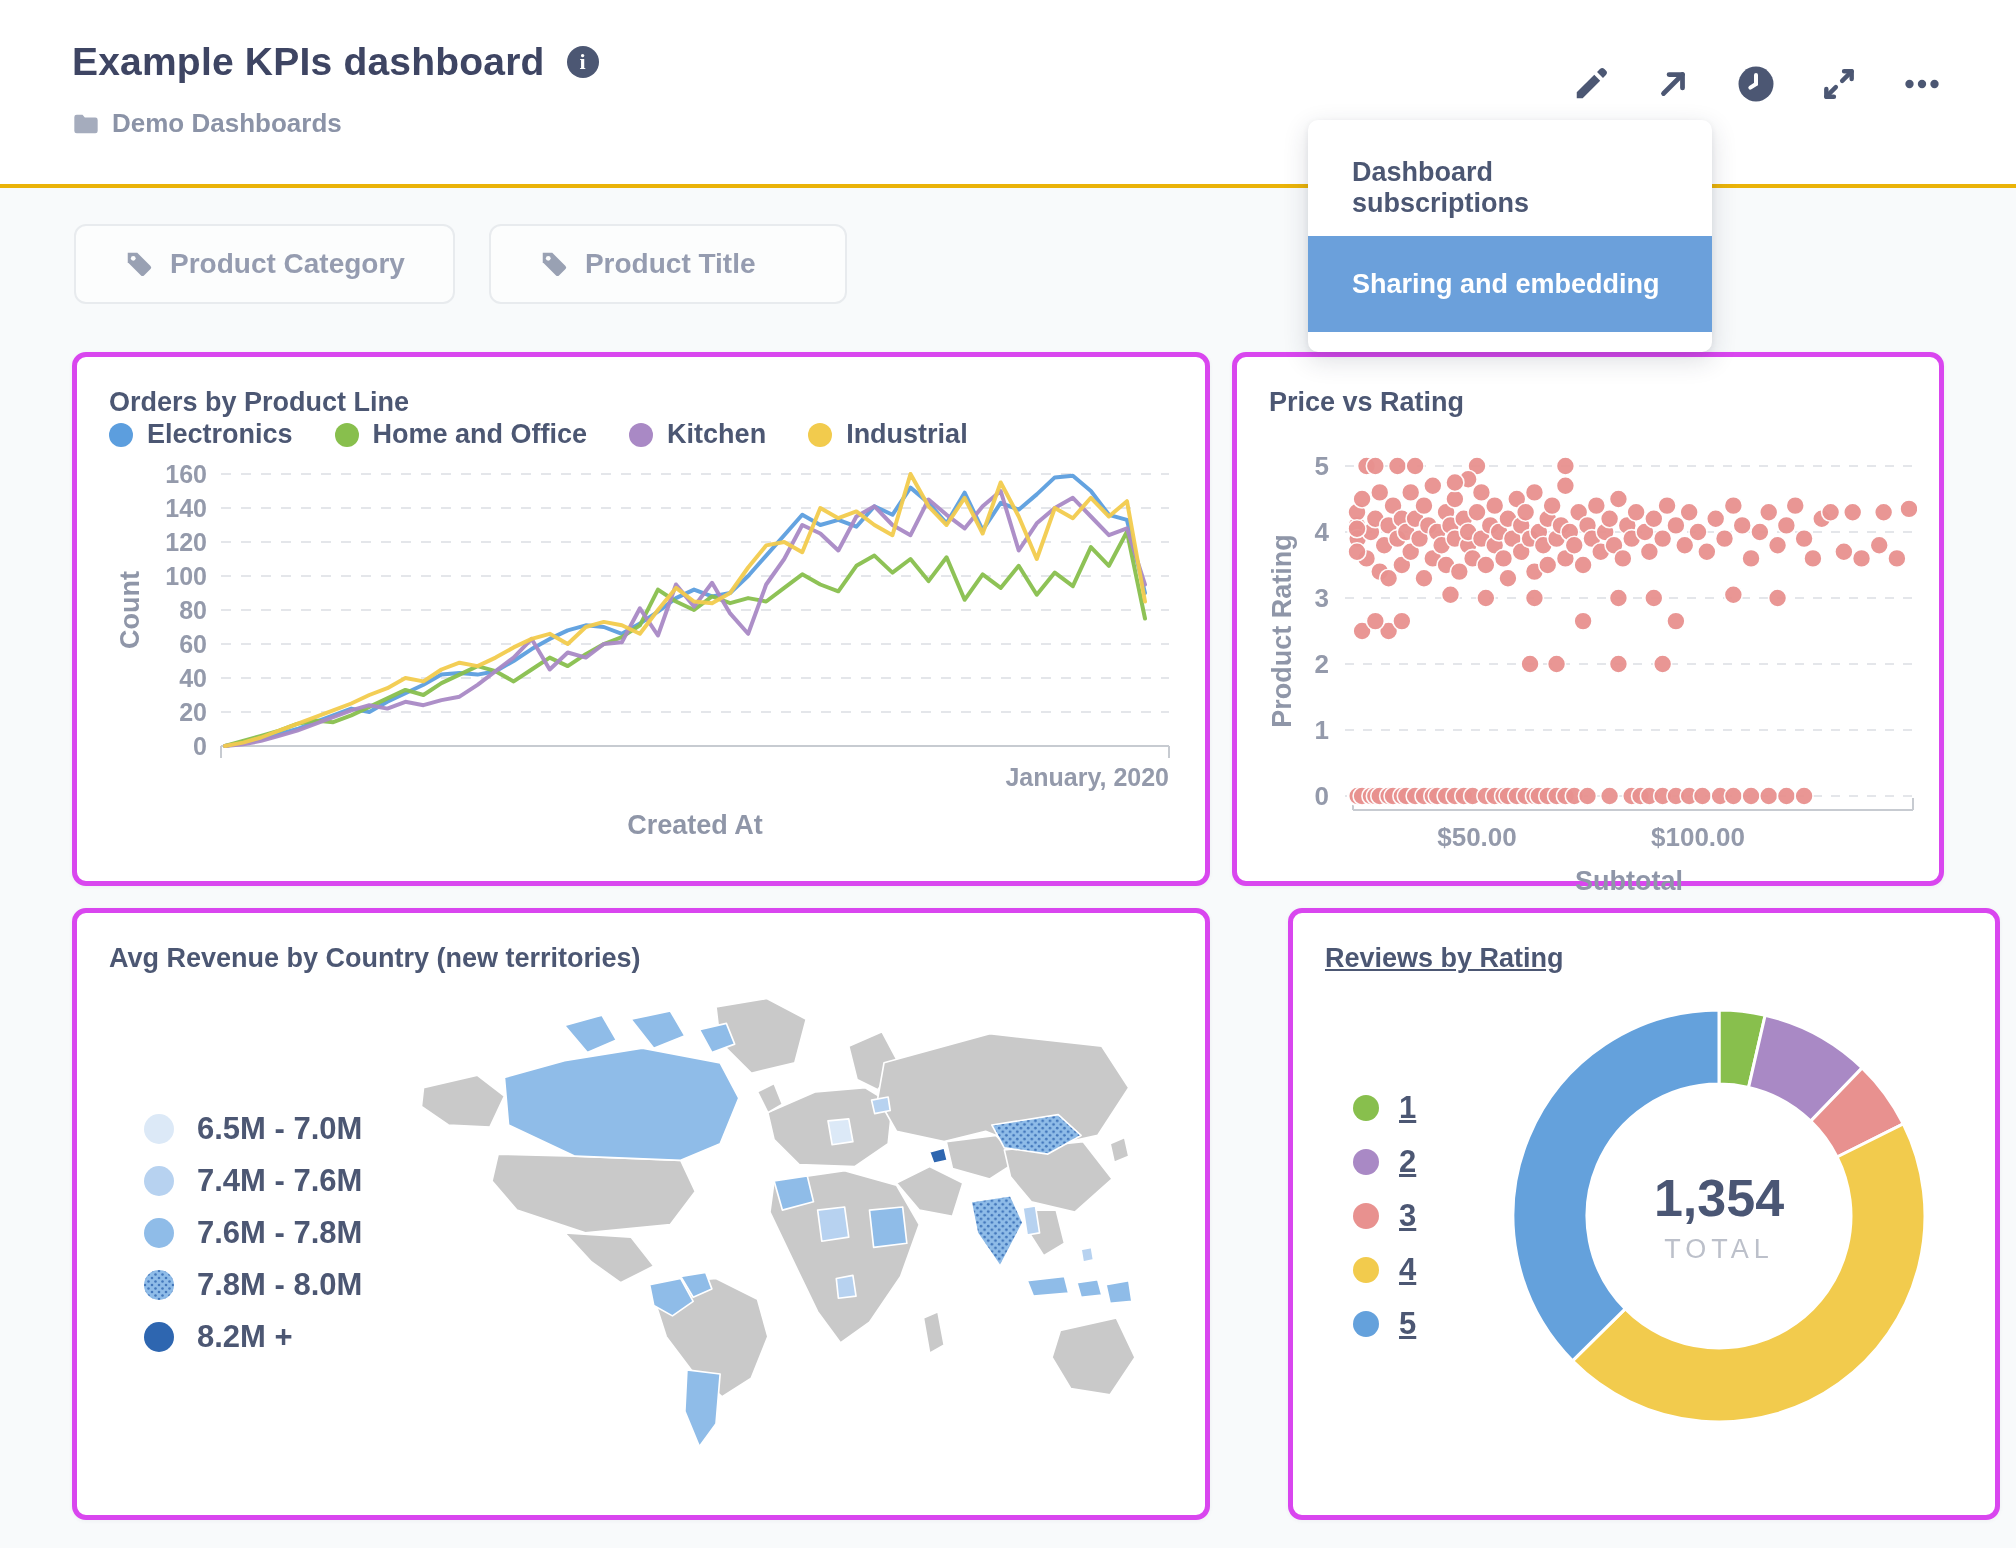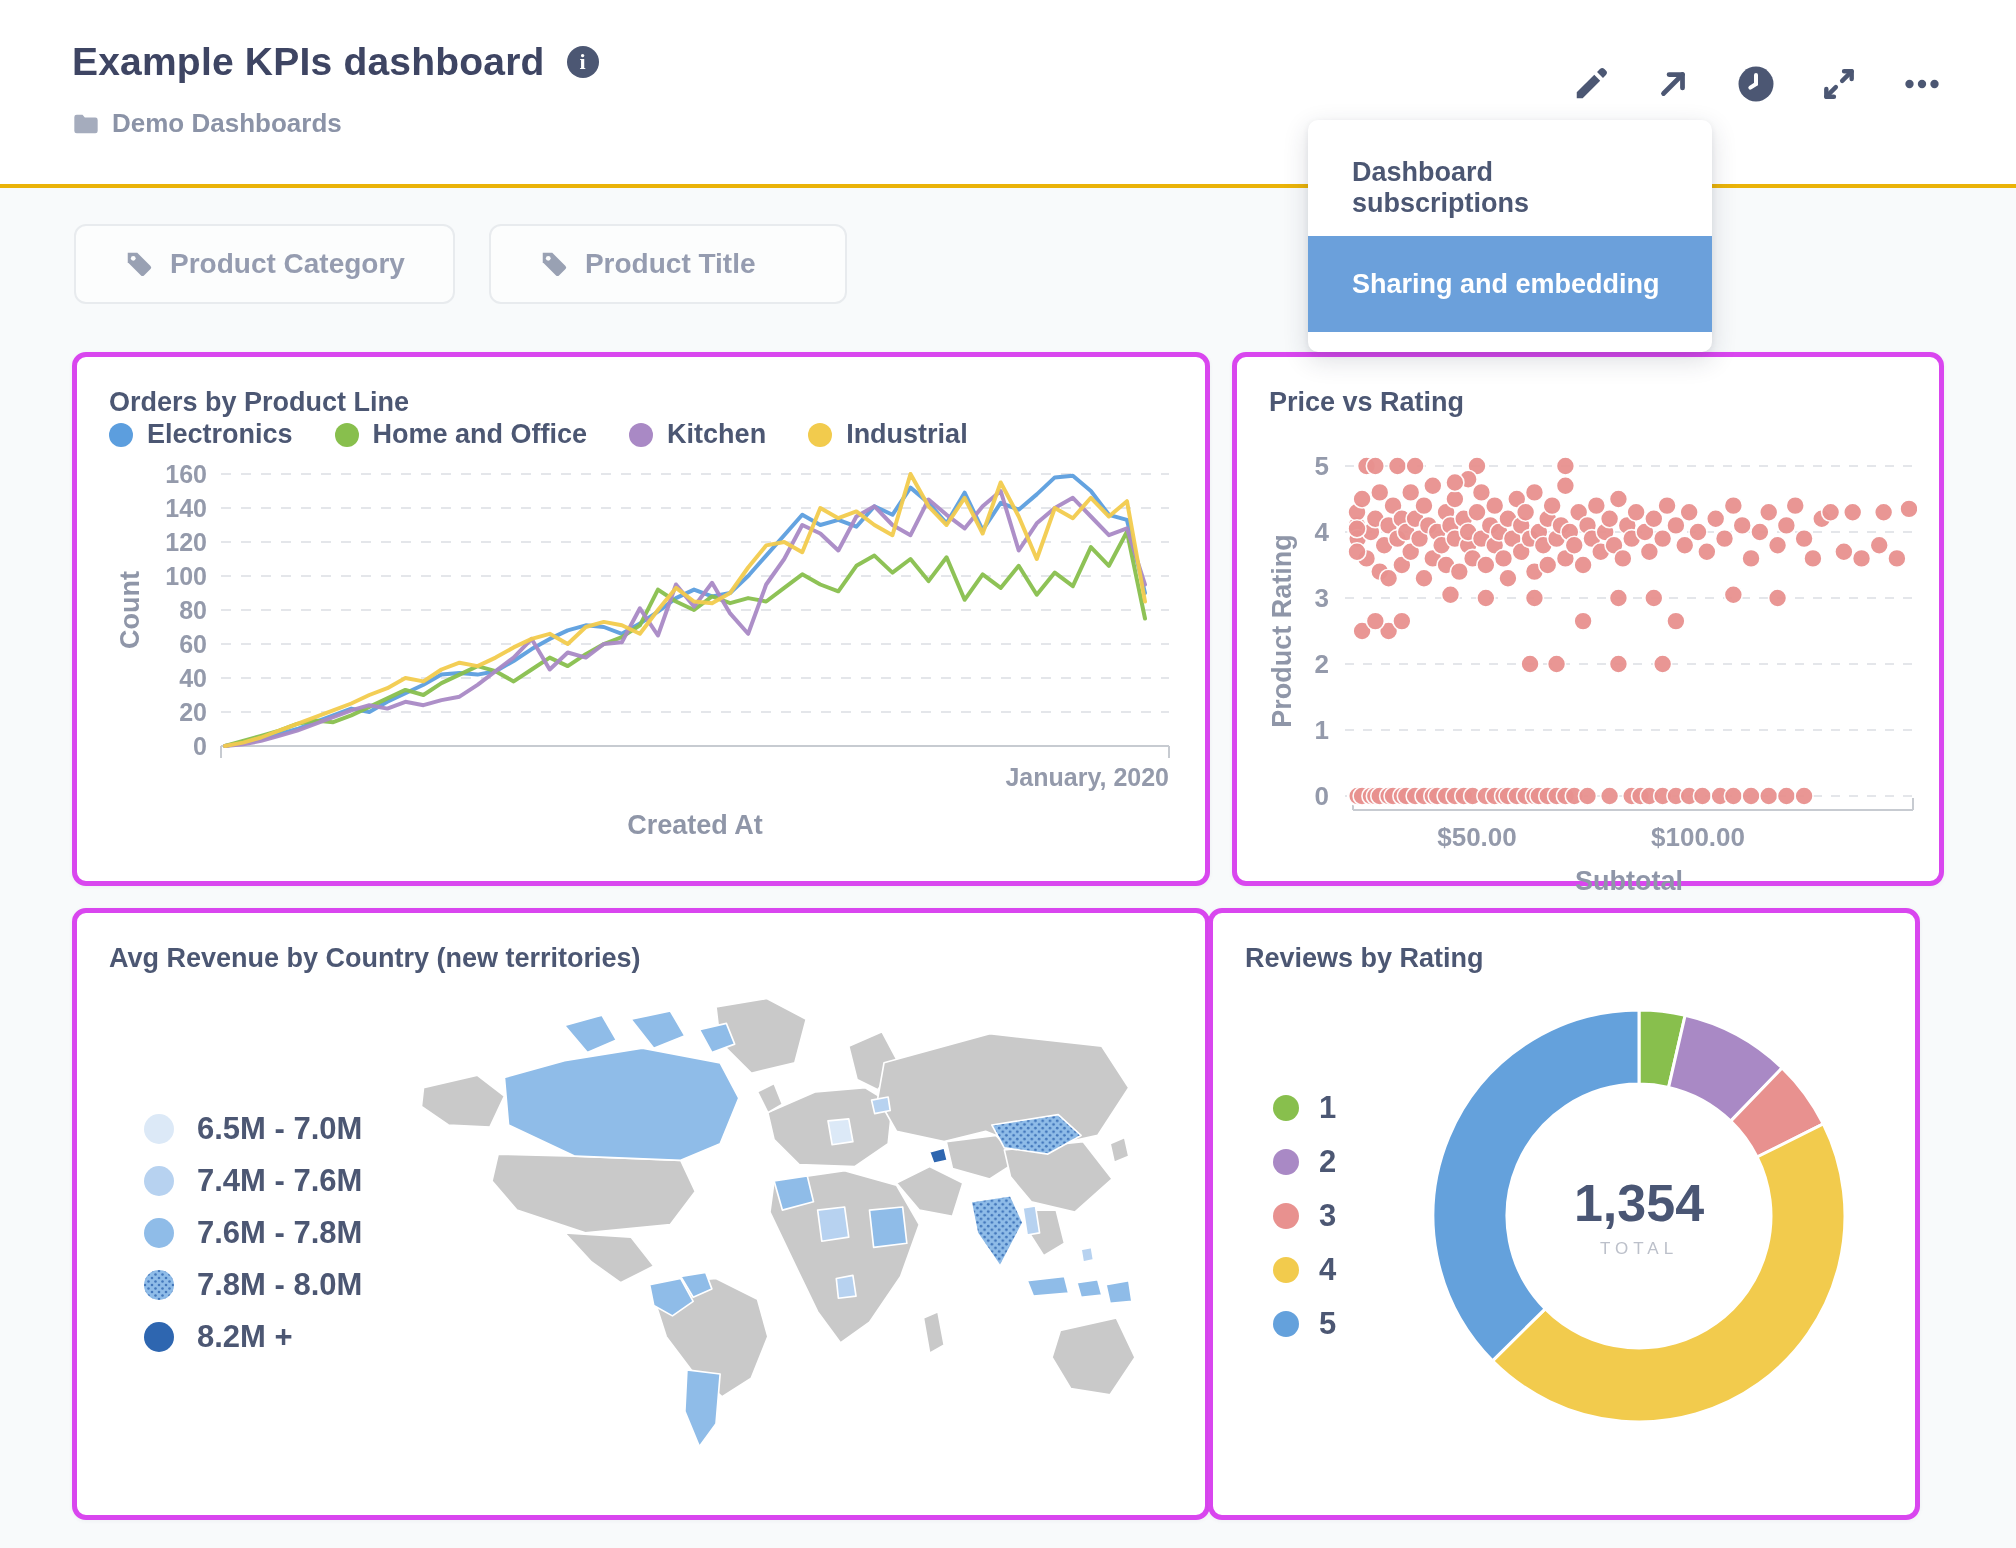--- a/index.html
+++ b/index.html
@@ -24,41 +24,41 @@
   
   .filters { position:absolute; left:74px; top:224px; display:flex; gap:34px; }
   .chip { height:80px; display:flex; align-items:center; gap:16px; padding:0 48px; background:#FCFDFD; border:2px solid #E8EBEE; border-radius:12px; color:#959CB0; font-size:28px; font-weight:bold; cursor:pointer; min-width:358px; }
 
   
   .card { position:absolute; background:#fff; border:5px solid #d946ef; border-radius:14px; box-shadow:0 1px 4px rgba(40,50,70,.05); padding:30px 32px; }
   .card-title { font-size:27px; font-weight:bold; color:#4C5773; }
   #card-orders  { left:72px;   top:352px; width:1138px; height:534px; }
   #card-scatter { left:1232px; top:352px; width:712px;  height:534px; }
   #card-map     { left:72px;   top:908px; width:1138px; height:612px; }
-  #card-donut   { left:1208px; top:908px; width:712px;  height:612px; }
+  #card-donut   { left:1288px; top:908px; width:712px;  height:612px;text-decoration:underline; }
 
   .series-legend { display:flex; align-items:center; gap:42px; margin:1px 0 0 0; }
   .series-legend .item { display:flex; align-items:center; gap:14px; font-size:27px; font-weight:bold; color:#4C5773; cursor:pointer; }
   .dot { width:24px; height:24px; border-radius:50%; flex:0 0 auto; }
 
   svg text { font-family:"Liberation Sans", sans-serif; }
 
   
   .map-row { display:flex; margin-top:6px; }
   .map-legend { width:300px; display:flex; flex-direction:column; justify-content:center; gap:16px; padding-left:34px; margin-top:30px; }
   .map-legend .item { display:flex; align-items:center; gap:22px; font-size:31px; font-weight:bold; color:#4C5773; }
 
   
   .donut-row { display:flex; align-items:center; margin-top:22px; }
   .donut-legend { display:flex; flex-direction:column; gap:18px; margin-left:28px; width:110px; }
   .donut-legend .item { display:flex; align-items:center; gap:20px; font-size:31px; font-weight:bold; color:#4C5773; cursor:pointer; }
   .donut-wrap { position:relative; width:440px; height:440px; margin-left:36px; }
   .donut-center { position:absolute; left:0; top:0; width:100%; height:100%; display:flex; flex-direction:column; align-items:center; justify-content:center; pointer-events:none; }
   .donut-total { font-size:52px; font-weight:bold; color:#4A5674; }
-  .donut-total-sub { font-size:17px; color:#BCC0CA; letter-spacing:5px; margin-top:6px; }
+  .donut-total-sub { font-size:27px; color:#BCC0CA; letter-spacing:5px; margin-top:6px; }
 </style>
 </head>
 <body>
 
 <div class="page">
 
   <svg width="0" height="0" style="position:absolute" aria-hidden="true">
     <defs>
       <pattern id="map-dots" width="7" height="7" patternUnits="userSpaceOnUse">
         <rect width="7" height="7" fill="#8FBCE8"></rect>

